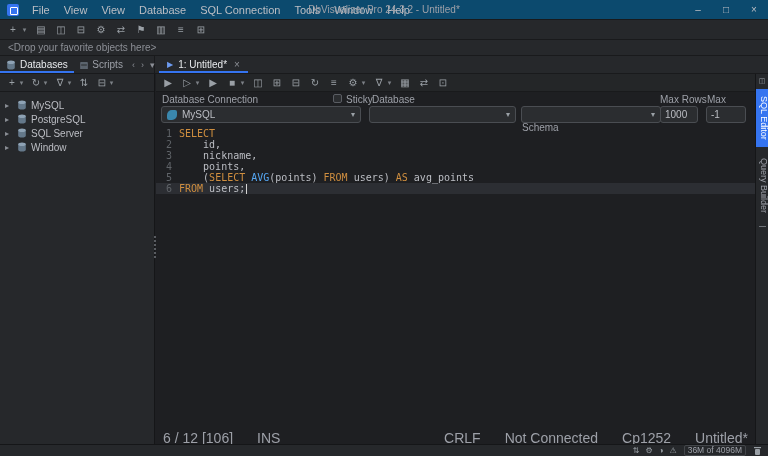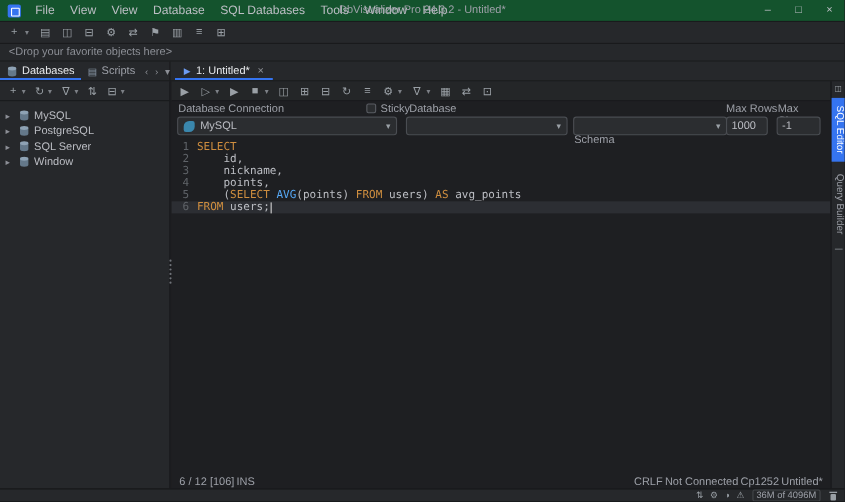--- a/index.html
+++ b/index.html
@@ -1,20 +1,20 @@
 <!DOCTYPE html>
 <html><head>
 <meta charset="utf-8">
 <style>
   * { margin:0; padding:0; box-sizing:border-box; }
   body { background:#111; font-family:"Liberation Sans", sans-serif; }
   .app { position:relative; width:768px; height:456px; background:#1e1f22; color:#bcbec4; overflow:hidden; }
 
   
-  .titlebar { position:absolute; top:0; left:0; right:0; height:20px; background:#14532d; border-bottom:1px solid #191a1c; display:flex; align-items:center; }
+  .titlebar { position:absolute; top:0; left:0; right:0; height:20px; background:#0c4a6e; border-bottom:1px solid #191a1c; display:flex; align-items:center; }
   .app-icon { width:12px; height:12px; margin:0 6px 0 7px; background:#3574f0; border-radius:2px; position:relative; flex:0 0 auto; }
   .app-icon::after { content:""; position:absolute; left:3px; top:3px; width:6px; height:6px; border:1px solid #fff; border-radius:1px; }
   .menu-bar { display:flex; align-items:center; height:100%; }
   .menu-item { padding:0 7px; font-size:11px; line-height:20px; color:#bcbec4; cursor:default; }
   .title-text { position:absolute; left:50%; transform:translateX(-50%); font-size:10px; color:#9da0a8; }
   .win-controls { position:absolute; right:0; top:0; display:flex; }
   .win-btn { width:28px; height:20px; text-align:center; line-height:20px; font-size:10px; color:#bcbec4; }
 
   
   .main-toolbar { position:absolute; top:20px; left:0; right:0; height:20px; background:#26282b; border-bottom:1px solid #191a1c; display:flex; align-items:center; gap:6px; padding-left:6px; }
@@ -73,21 +73,21 @@
   .code { position:absolute; top:54px; left:0; right:0; bottom:14px; font-family:"DejaVu Sans Mono", monospace; font-size:10px; }
   .code-line { display:flex; height:11px; line-height:11px; width:100%; }
   .code-line span { white-space:pre; }
   .ln { width:16px; flex:0 0 auto; text-align:right; padding-right:7px; color:#5f6368; box-sizing:content-box; }
   .code-line.current { background:#2c2e33; }
   .tok-kw { color:#cf8e3f; }
   .tok-fn { color:#56a8f5; }
   .tok-pl { color:#bcbec4; }
   .caret { width:1px; height:10px; background:#d4d4d4; align-self:center; margin-left:1px; }
 
-  .editor-status { position:absolute; bottom:0; left:0; right:0; height:14px; display:flex; align-items:flex-end; font-size:10px; color:#9da0a8; padding:0 7px; gap:2px; background:#1e1f22; }
+  .editor-status { position:absolute; bottom:0; left:0; right:0; height:14px; display:flex; align-items:flex-start; font-size:14px; color:#9da0a8; padding:0 7px; gap:24px; background:#1e1f22; }
   .editor-status .spacer { flex:1; }
 
   
   .right-strip { position:absolute; top:74px; right:0; width:13px; bottom:12px; background:#26282b; border-left:1px solid #151618; }
   .rs-ic { display:block; text-align:center; font-size:7px; color:#9aa0a6; padding:3px 0 4px; }
   .vtab { writing-mode:vertical-rl; font-size:9px; color:#9da0a8; width:13px; text-align:center; padding:7px 0; margin-bottom:4px; cursor:default; }
   .vtab.active { background:#3574f0; color:#ffffff; }
   .vdiv { width:7px; height:1px; background:#6f7379; margin:6px auto; }
 
   
@@ -102,21 +102,21 @@
 
 <div class="app">
 
   <div class="titlebar">
     <span class="app-icon"></span>
     <div class="menu-bar">
         <span class="menu-item">File</span>
         <span class="menu-item">View</span>
         <span class="menu-item">View</span>
         <span class="menu-item">Database</span>
-        <span class="menu-item">SQL Databases</span>
+        <span class="menu-item">SQL Connection</span>
         <span class="menu-item">Tools</span>
         <span class="menu-item">Window</span>
         <span class="menu-item">Help</span>
       </div>
     <span class="title-text">DbVisualizer Pro 24.3.2 - Untitled*</span>
     <div class="win-controls">
       <span class="win-btn">–</span>
       <span class="win-btn">□</span>
       <span class="win-btn">×</span>
     </div>

